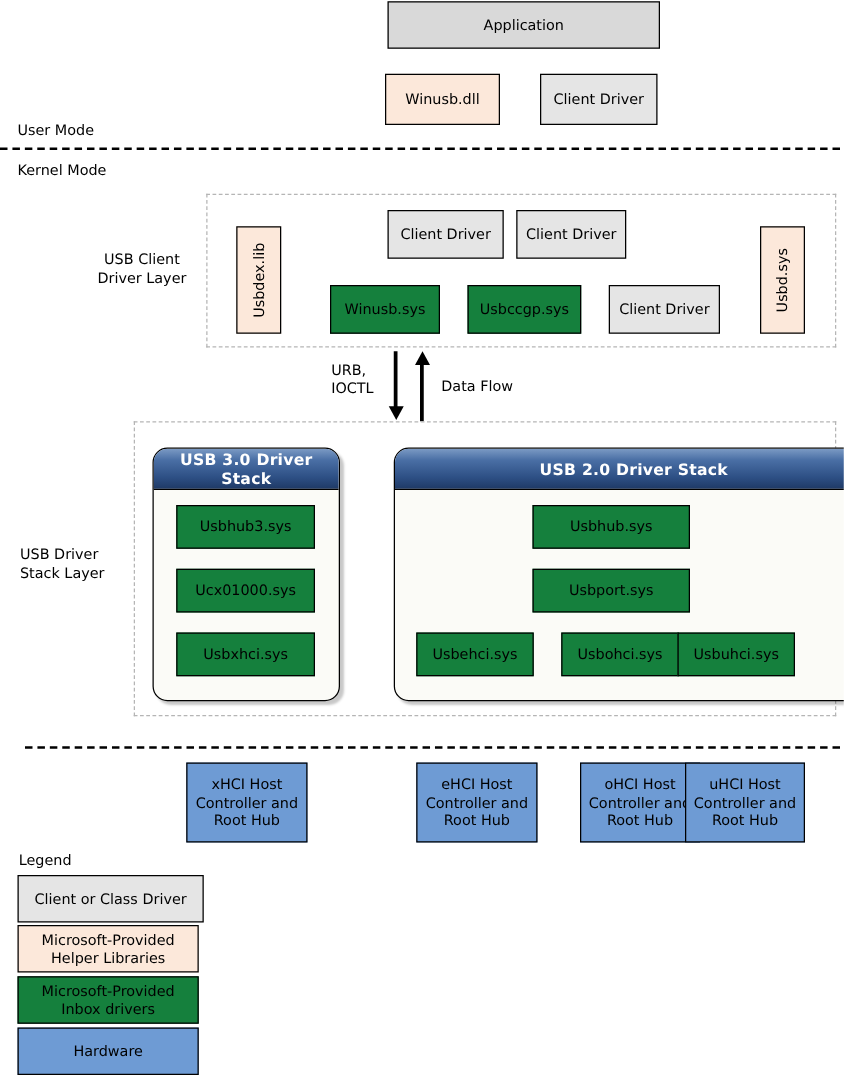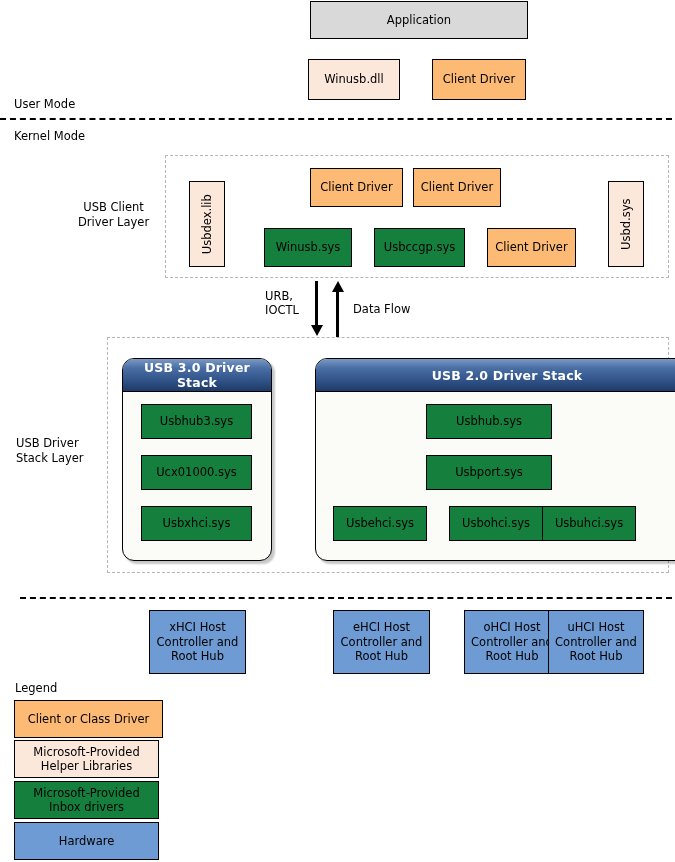--- a/index.html
+++ b/index.html
@@ -22,21 +22,21 @@
   .box {
     border: 1.6px solid #000;
     display: flex;
     align-items: center;
     justify-content: center;
     text-align: center;
     line-height: 1.25;
     color: #000;
   }
   .c-app      { background: #d9d9d9; }
-  .c-client   { background: #fdba74; }
+  .c-client   { background: #e5e5e5; }
   .c-helper   { background: #fce8da; }
   .c-inbox    { background: #15803d; }
   .c-hardware { background: #6e9bd4; }
 
   
   .vbox span {
     transform: rotate(-90deg);
     white-space: nowrap;
     display: inline-block;
   }

